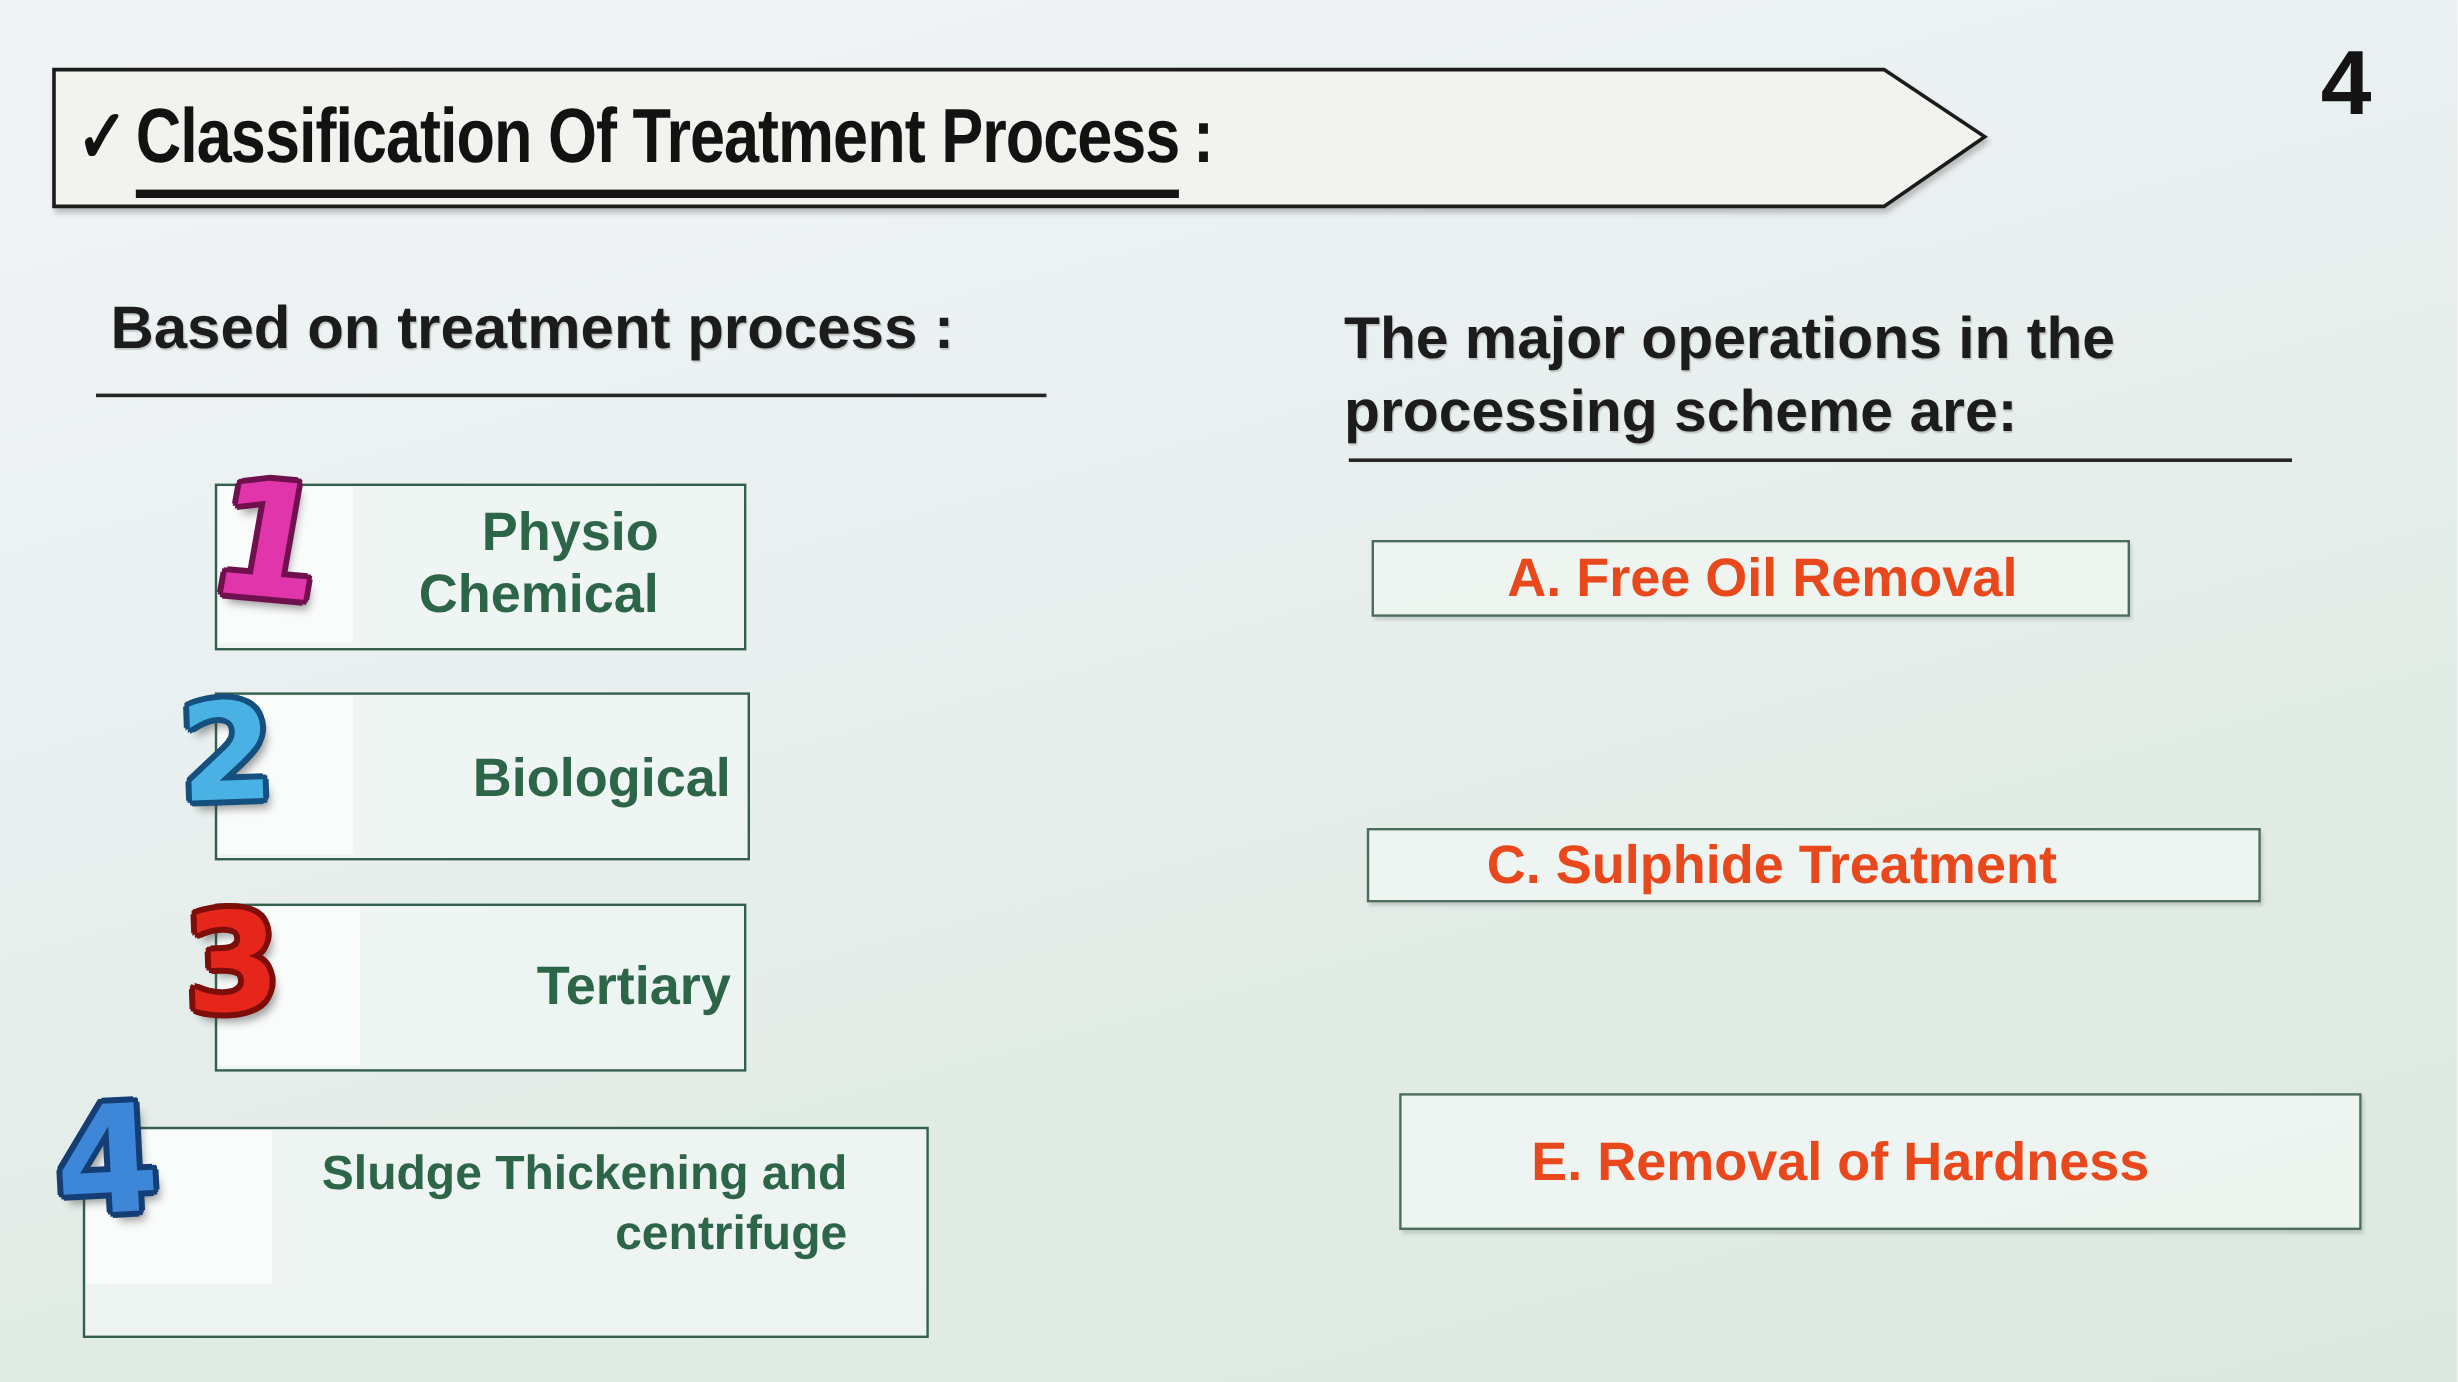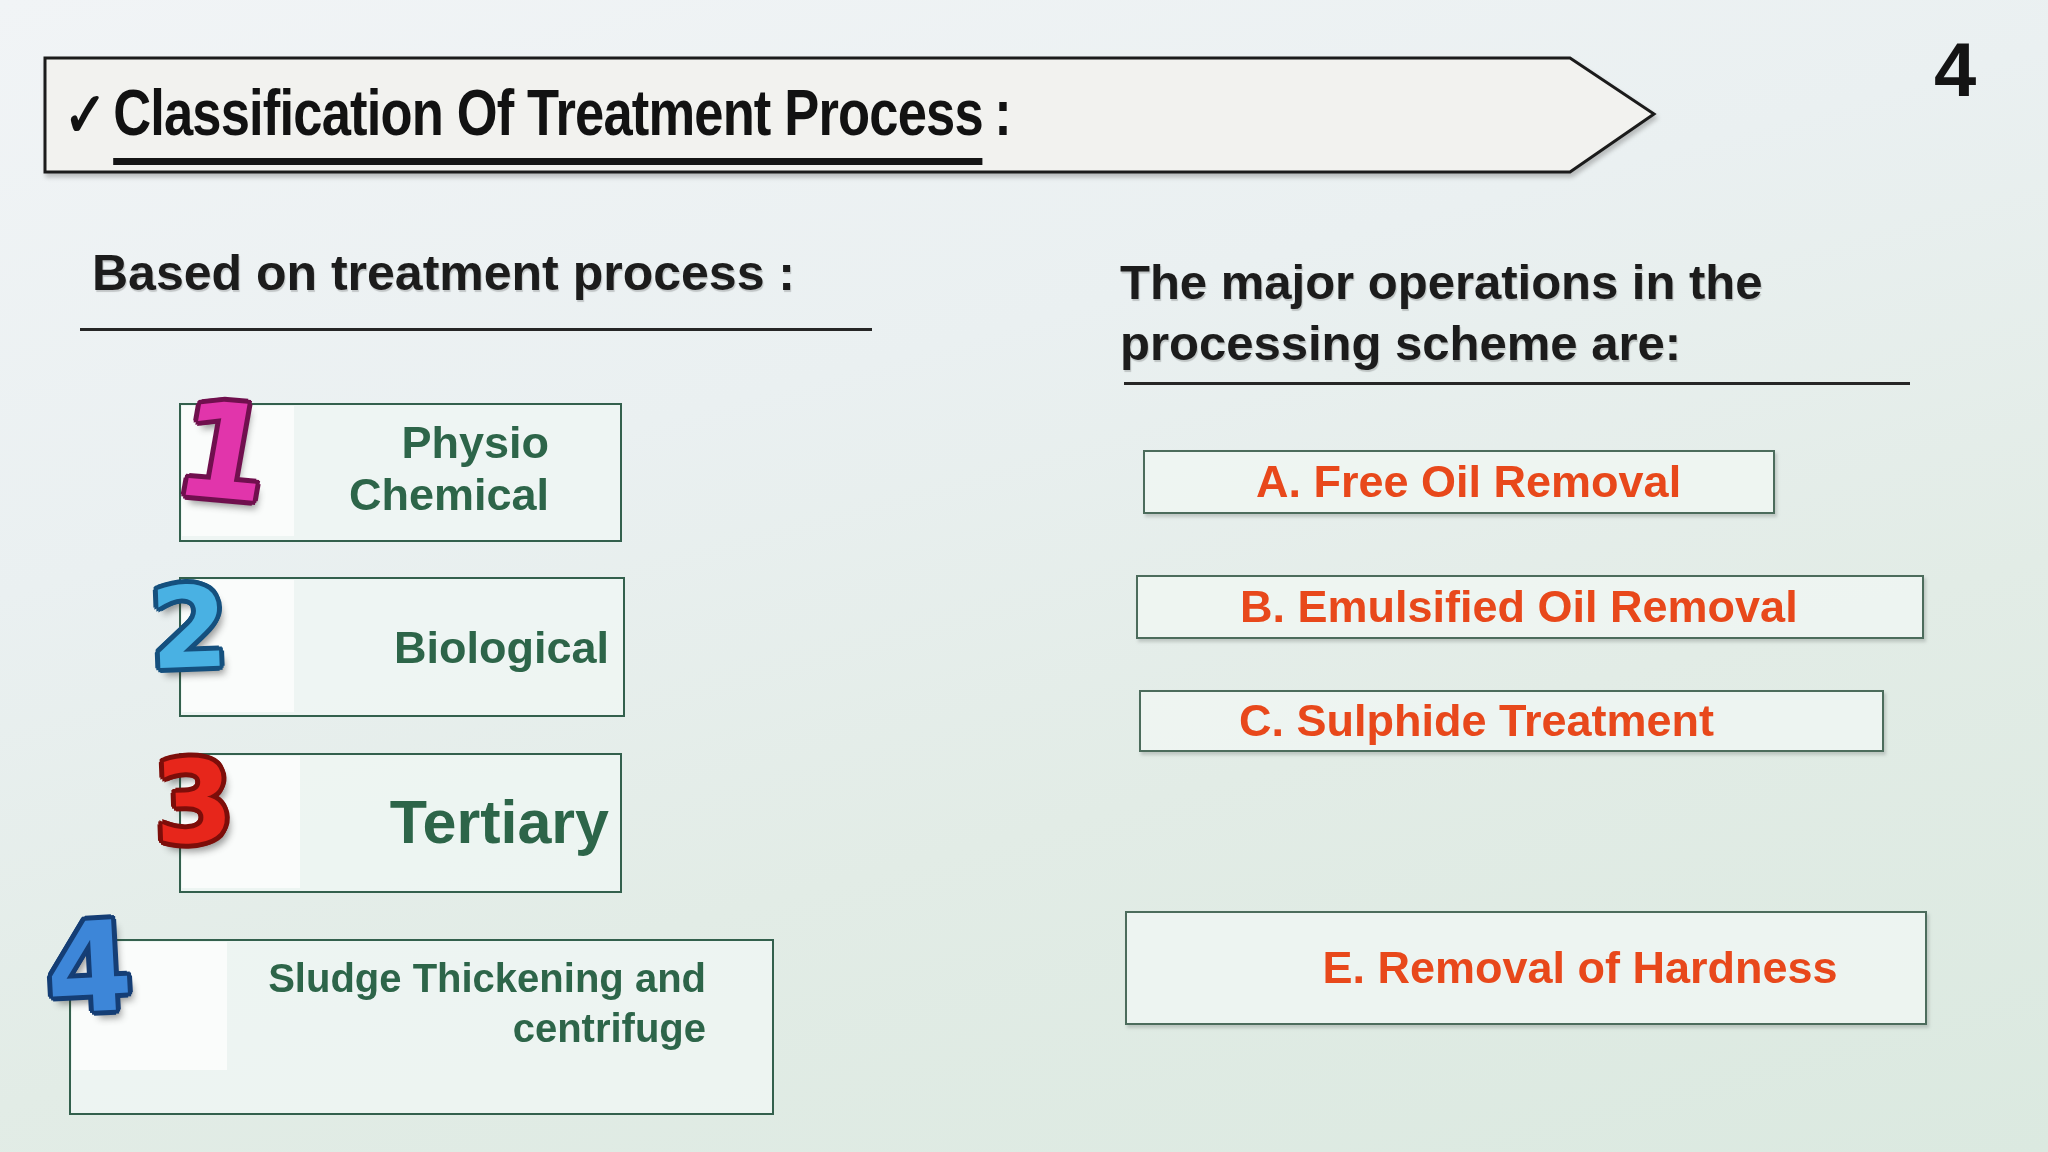--- a/index.html
+++ b/index.html
@@ -47,21 +47,21 @@
     box-sizing:border-box;
   }
   .lbox .lbl{
     display:block;font-weight:bold;color:#2d6549;text-align:right;
   }
   .b1{left:179px;top:403px;width:443px;height:139px;}
   .b1 .lbl{margin:12px 0 0 98px;width:270px;font-size:45px;line-height:52px;}
   .b2{left:179px;top:577px;width:446px;height:140px;}
   .b2 .lbl{margin:44px 0 0 98px;width:330px;font-size:45px;line-height:50px;}
   .b3{left:179px;top:753px;width:443px;height:140px;}
-  .b3 .lbl{margin:42px 0 0 98px;width:330px;font-size:61px;line-height:50px;}
+  .b3 .lbl{margin:42px 0 0 98px;width:330px;font-size:45px;line-height:50px;}
   .b4{left:69px;top:939px;width:705px;height:176px;}
   .b4 .lbl{margin:12px 0 0 95px;width:540px;font-size:40px;line-height:50px;}
 
   
   .num-card{position:absolute;background:rgba(252,254,253,.8);}
   .c1{left:182px;top:406px;width:112px;height:130px;}
   .c2{left:182px;top:580px;width:112px;height:132px;}
   .c3{left:182px;top:756px;width:118px;height:132px;}
   .c4{left:72px;top:942px;width:155px;height:128px;}
 
@@ -83,21 +83,21 @@
   }
   .rbox span{font-size:45px;font-weight:bold;color:#e8481b;white-space:nowrap;}
   .rA{left:1143px;top:450px;width:632px;height:64px;padding-left:19px;}
   .rA span{margin-left:92px;}
   .rB{left:1136px;top:575px;width:788px;height:64px;}
   .rB span{margin-left:102px;}
   .rC{left:1139px;top:690px;width:745px;height:62px;}
   .rC span{margin-left:98px;}
   .rD{left:1141px;top:801px;width:788px;height:62px;}
   .rD span{margin-left:98px;}
-  .rE{left:1125px;top:911px;width:802px;height:114px;justify-content:center;}
+  .rE{left:1166px;top:911px;width:802px;height:114px;}
   .rE span{margin-left:108px;}
 </style>
 </head>
 <body>
 
 <div class="slide">
 
   <svg class="banner-svg" width="1624" height="122" viewBox="0 0 1624 122">
     <polygon points="3,4 1528,4 1612,60 1528,118 3,118" fill="#f2f2ef" stroke="#1b1b1b" stroke-width="3"></polygon>
   </svg>
@@ -139,23 +139,20 @@
 
   <div class="right-heading">
     <div>The major operations in the</div>
     <div>processing scheme are:</div>
   </div>
   <div class="underline ul-right"></div>
 
   <div class="rbox rA">
     <span>A. Free Oil Removal</span>
   </div>
-  <div class="rbox rB">
-    <span>B. Emulsified Oil Removal</span>
-  </div>
   <div class="rbox rC">
     <span>C. Sulphide Treatment</span>
   </div>
   <div class="rbox rE">
     <span>E. Removal of Hardness</span>
   </div>
 
 </div>
 
 </body></html>

